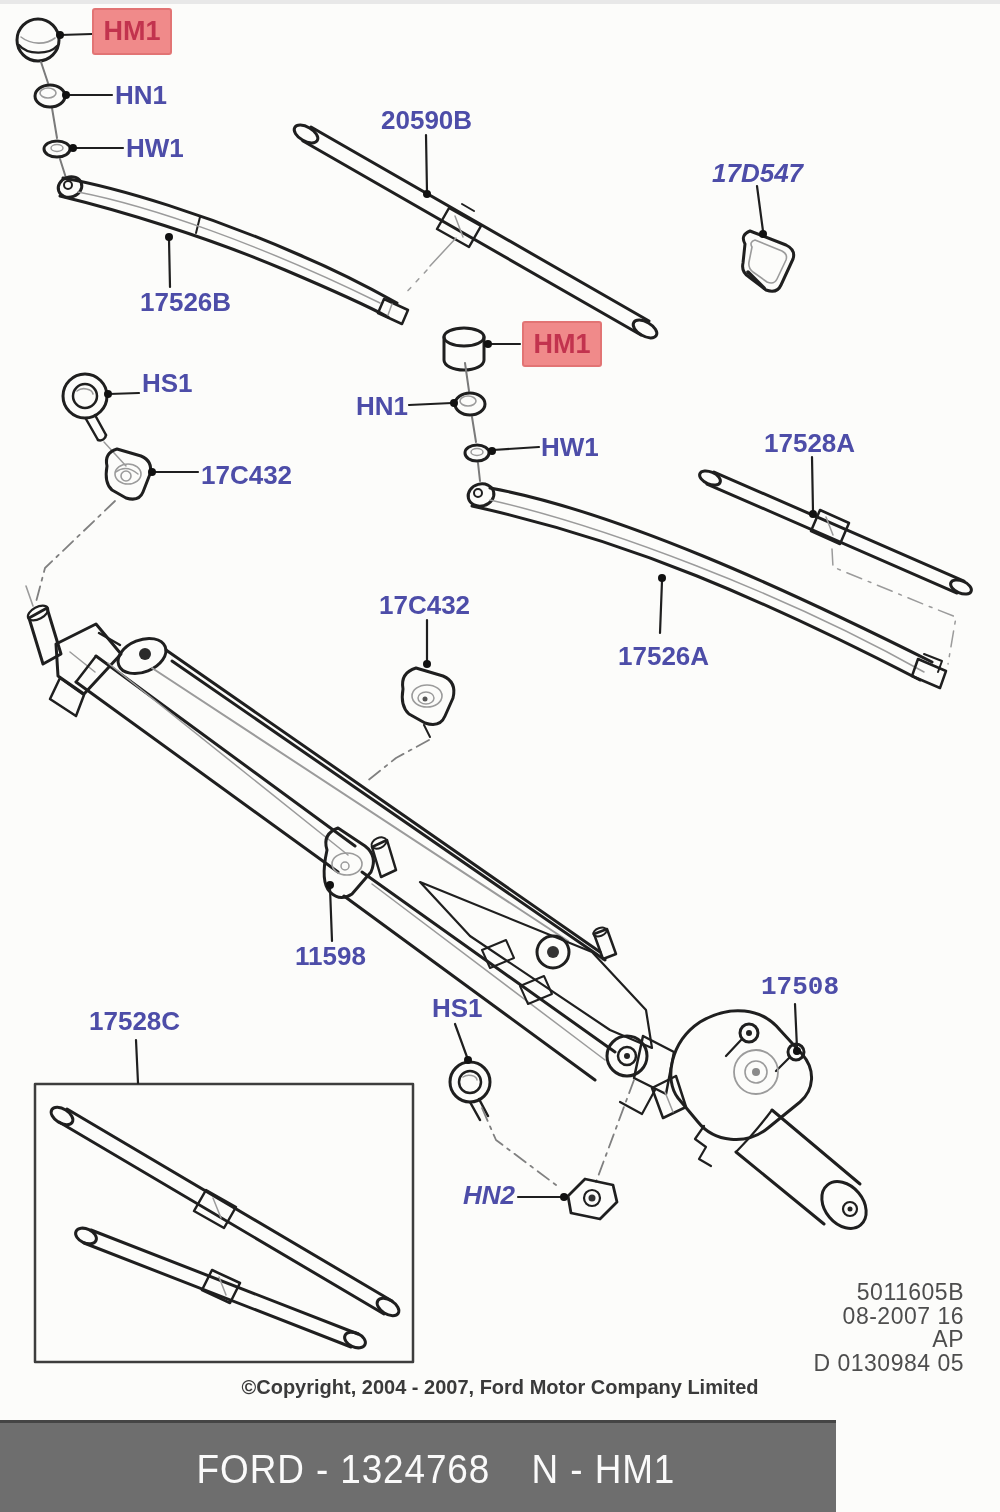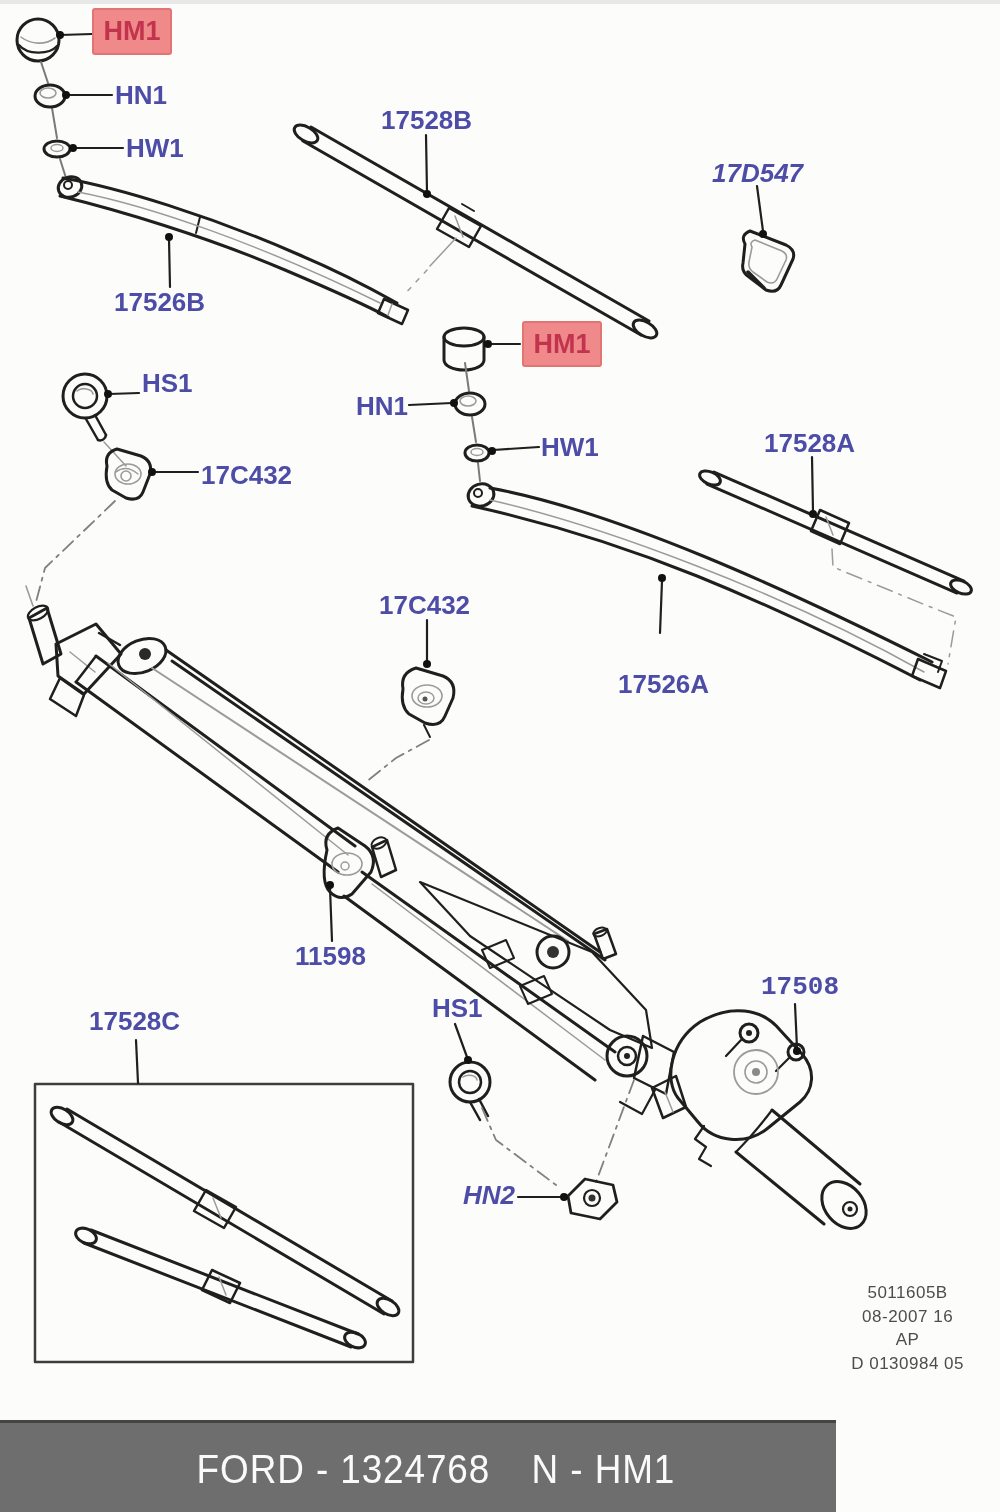--- a/index.html
+++ b/index.html
@@ -23,21 +23,21 @@
     border-radius:3px;
     display:flex;align-items:center;justify-content:center;
     box-sizing:border-box;
   }
   .hl-box .hl-text{
     font-weight:700;font-size:27px;line-height:1;
     color:var(--hl-text,#c2334e);
   }
   .stamp{
     position:absolute;right:36px;top:1277px;z-index:2;
-    text-align:center;font-size:17px;line-height:23.5px;
+    text-align:right;font-size:23px;line-height:23.5px;
     color:#4d4d4d;font-weight:400;letter-spacing:0.5px;
   }
   .copyright{
     position:absolute;left:0;top:1372px;width:1000px;z-index:2;
     text-align:center;font-size:20px;font-weight:700;color:#3a3a3a;
   }
   .footer-bar{
     position:absolute;left:0;bottom:0;width:836px;height:96px;z-index:3;
     background:var(--bar-color,#6e6e6e);
     border-top:3px solid #454545;
@@ -296,43 +296,44 @@
 
   <div class="hl-box" style="left:92px;top:4px;">
     <span class="hl-text">HM1</span>
   </div>
   <div class="hl-box" style="left:522px;top:317px;height:46px;">
     <span class="hl-text">HM1</span>
   </div>
 
   <div class="part-label" style="left:115px;top:78px;">HN1</div>
   <div class="part-label" style="left:126px;top:131px;">HW1</div>
-  <div class="part-label" style="left:114px;top:285px;">17526B</div>
-  <div class="part-label" style="left:381px;top:103px;">17528B</div>
+  <div class="part-label" style="left:140px;top:285px;">17526B</div>
+  <div class="part-label" style="left:381px;top:103px;">20590B</div>
   <div class="part-label" style="left:712px;top:156px;font-style:italic;">17D547</div>
   <div class="part-label" style="left:356px;top:389px;">HN1</div>
   <div class="part-label" style="left:541px;top:430px;">HW1</div>
   <div class="part-label" style="left:764px;top:426px;">17528A</div>
-  <div class="part-label" style="left:618px;top:667px;">17526A</div>
+  <div class="part-label" style="left:618px;top:639px;">17526A</div>
   <div class="part-label" style="left:142px;top:366px;">HS1</div>
   <div class="part-label" style="left:201px;top:458px;">17C432</div>
   <div class="part-label" style="left:379px;top:588px;">17C432</div>
   <div class="part-label" style="left:295px;top:939px;">11598</div>
   <div class="part-label" style="left:432px;top:991px;">HS1</div>
   <div class="part-label" style="left:761px;top:970px;font-family:Liberation Mono, monospace;">17508</div>
   <div class="part-label" style="left:89px;top:1004px;">17528C</div>
   <div class="part-label" style="left:463px;top:1178px;font-style:italic;">HN2</div>
 
   <div class="stamp">
     <div>5011605B</div>
     <div>08-2007 16</div>
     <div>AP</div>
     <div>D 0130984 05</div>
   </div>
 
+  <div class="copyright">©Copyright, 2004 - 2007, Ford Motor Company Limited</div>
 
   <div class="footer-bar">
     <div class="footer-inner">
       <span>FORD - 1324768</span>
       <span>N - HM1</span>
     </div>
   </div>
 
 </div>
 

